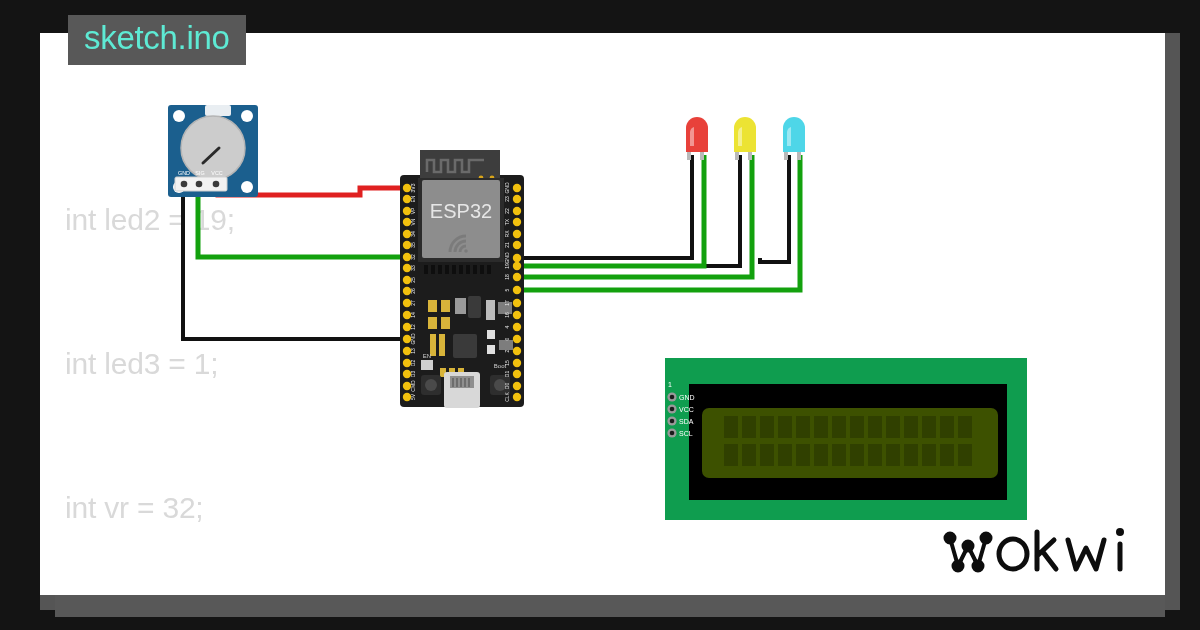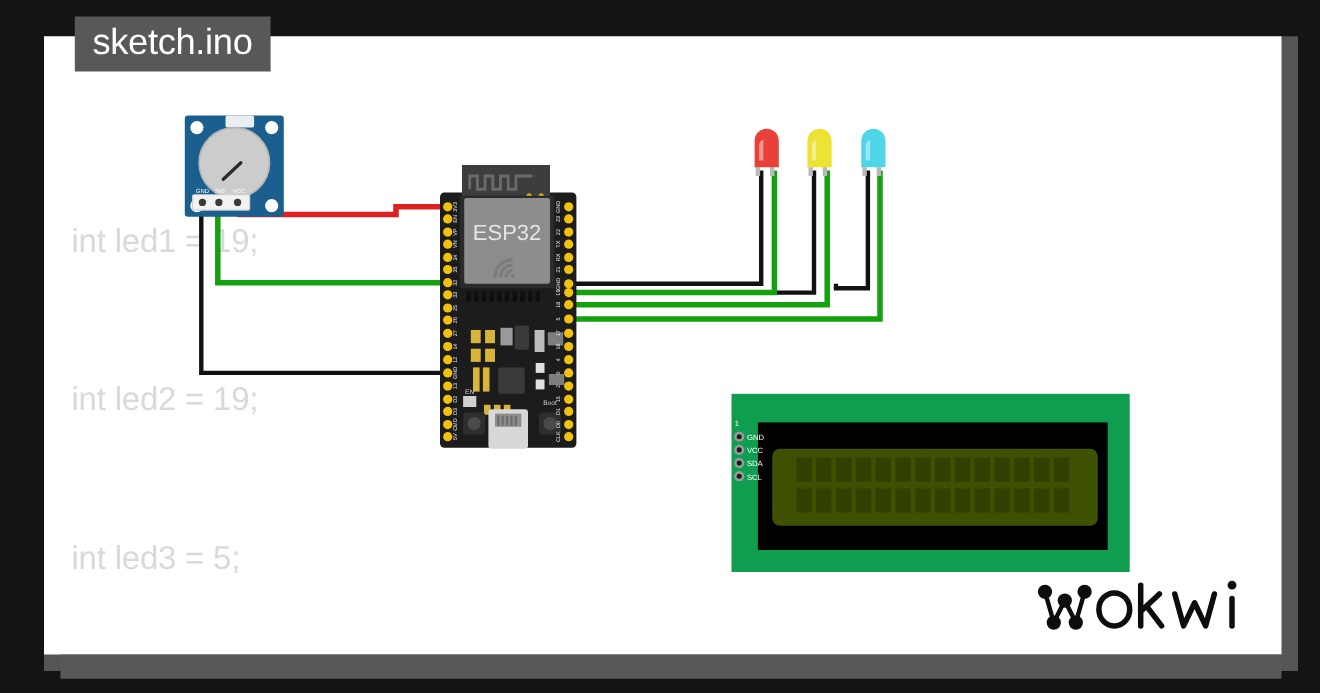--- a/index.html
+++ b/index.html
@@ -22,21 +22,21 @@
     overflow:hidden;
   }
   .footer-bar{
     position:absolute;left:55px;top:595px;width:1110px;height:22px;
     background:#585858;
   }
 
   
   .tab{
     position:absolute;left:68px;top:15px;
-    background:#585858;color:#ffffff;
+    background:#585858;color:#5eead4;
     padding:6px 16px 9px 16px;
     font-size:33px;line-height:1.05;
     letter-spacing:-0.3px;
     z-index:40;
   }
 
   
   .code{
     position:absolute;left:65px;top:100px;width:700px;
     color:#d9d9d9;
@@ -61,23 +61,22 @@
 </head>
 <body>
 
 <div id="stage">
 
   <div class="canvas-shadow"></div>
   <div class="canvas"></div>
   <div class="footer-bar"></div>
 
   <div class="code">
-    <div class="line">int led1 = 19;</div>
     <div class="line">int led2 = 19;</div>
-    <div class="line">int led3 = 5;</div>
+    <div class="line">int led3 = 1;</div>
     <div class="line">int vr = 32;</div>
     
     
     
     
     
     
     
   </div>
 

